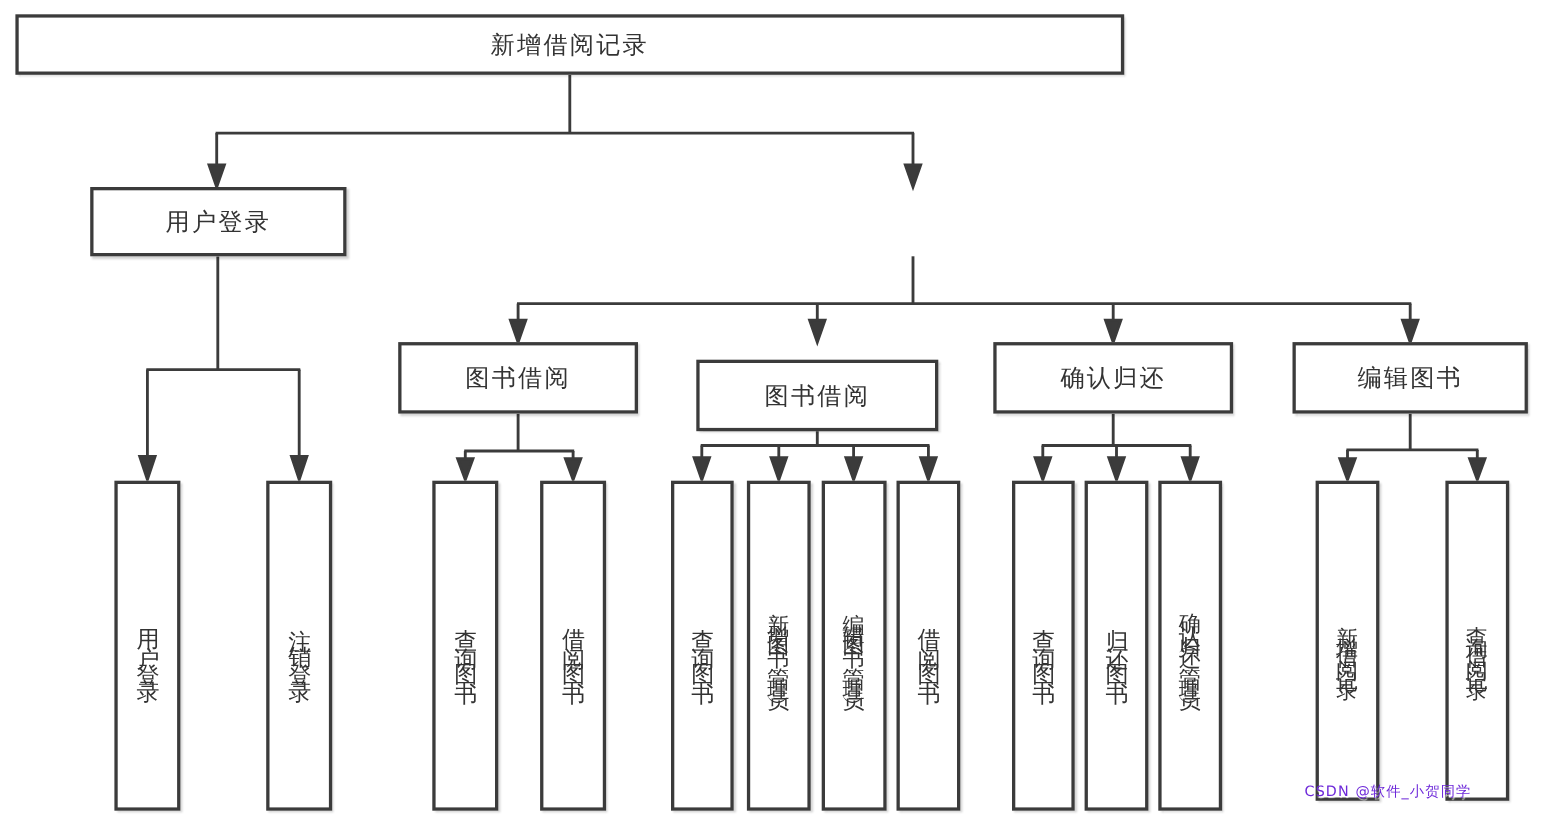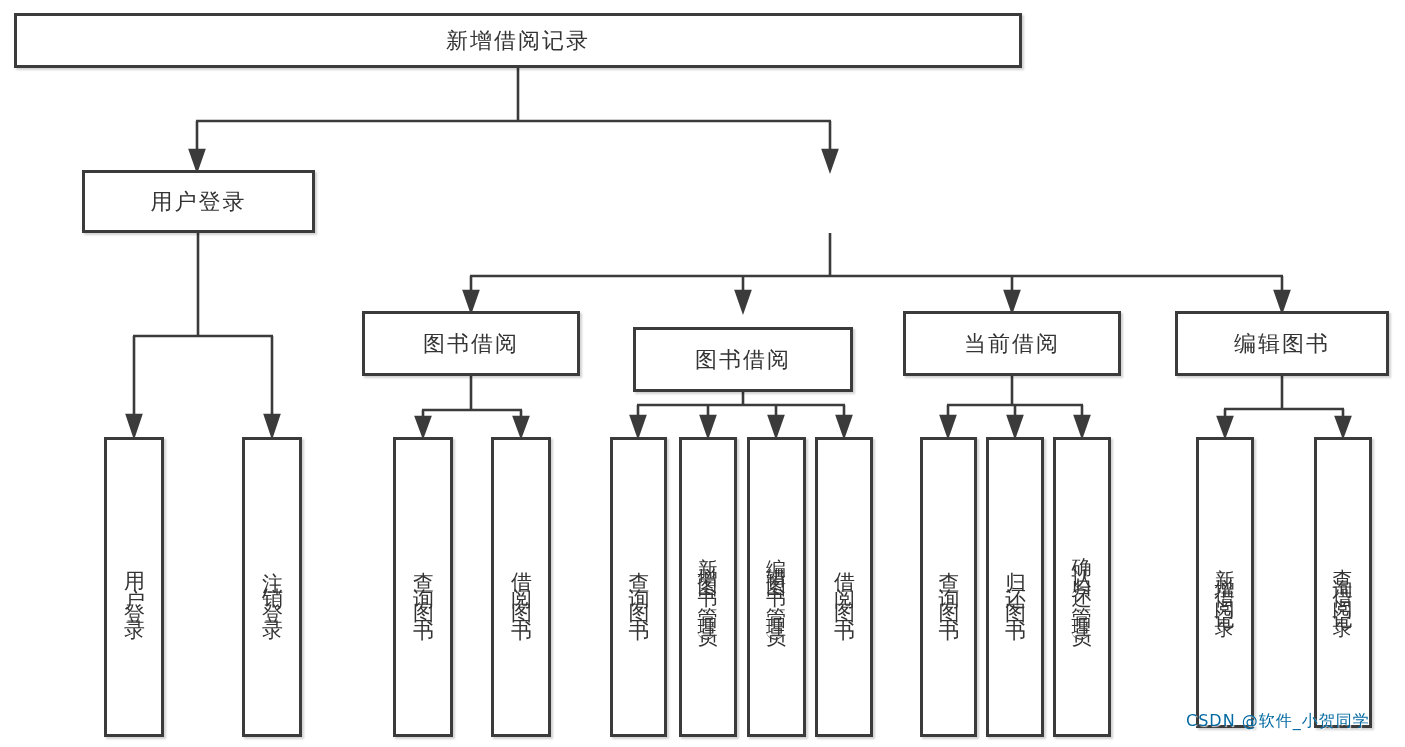--- a/index.html
+++ b/index.html
@@ -15,21 +15,21 @@
     box-shadow:2px 2px 2px rgba(0,0,0,0.18);
   }
   .hlabel{font-size:22px;letter-spacing:2px;color:#333333;white-space:nowrap;}
   .leaf .vlabel{
     writing-mode:vertical-rl;text-orientation:mixed;
     font-size:21px;letter-spacing:16px;color:#333333;line-height:1;
   }
   .leaf.long .vlabel{letter-spacing:10px;font-size:20px;}
   .watermark{
     position:absolute;left:1186px;top:711px;width:215px;
-    font-size:16px;color:#0369a1;letter-spacing:1px;white-space:nowrap;
+    font-size:13px;color:#6d28d9;letter-spacing:1px;white-space:nowrap;
     text-shadow:1px 1px 1px rgba(255,255,255,0.8);
   }
 </style>
 </head>
 <body>
 
 <div class="canvas">
 
   <svg class="wires" width="1405" height="747" viewBox="0 0 1405 747">
     <g stroke="#3b3b3b" stroke-width="2.6" fill="#3b3b3b">
@@ -117,21 +117,21 @@
     <span class="hlabel">用户登录</span>
   </div>
 
   <div class="box" style="left:362px;top:311px;width:218px;height:65px">
     <span class="hlabel">图书借阅</span>
   </div>
   <div class="box" style="left:633px;top:327px;width:220px;height:65px">
     <span class="hlabel">图书借阅</span>
   </div>
   <div class="box" style="left:903px;top:311px;width:218px;height:65px">
-    <span class="hlabel">当前借阅</span>
+    <span class="hlabel">确认归还</span>
   </div>
   <div class="box" style="left:1175px;top:311px;width:214px;height:65px">
     <span class="hlabel">编辑图书</span>
   </div>
 
   <div class="box leaf" style="left:104px;top:437px;width:60px;height:300px">
     <span class="vlabel">用户登录</span>
   </div>
   <div class="box leaf" style="left:242px;top:437px;width:60px;height:300px">
     <span class="vlabel">注销登录</span>

